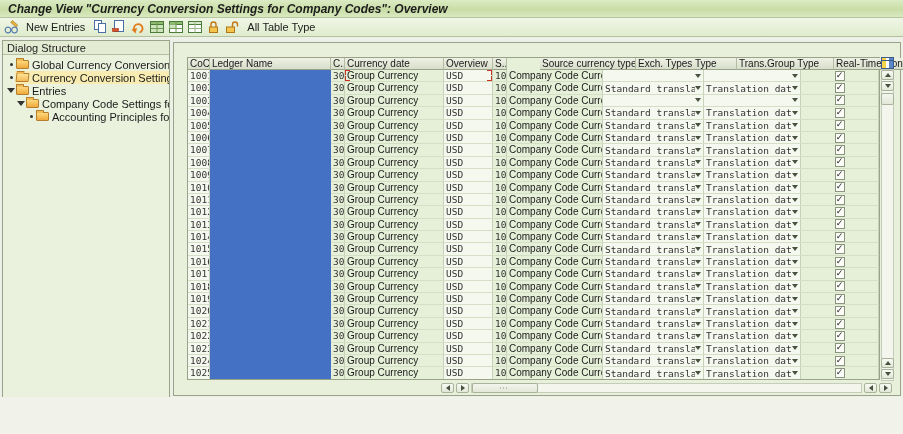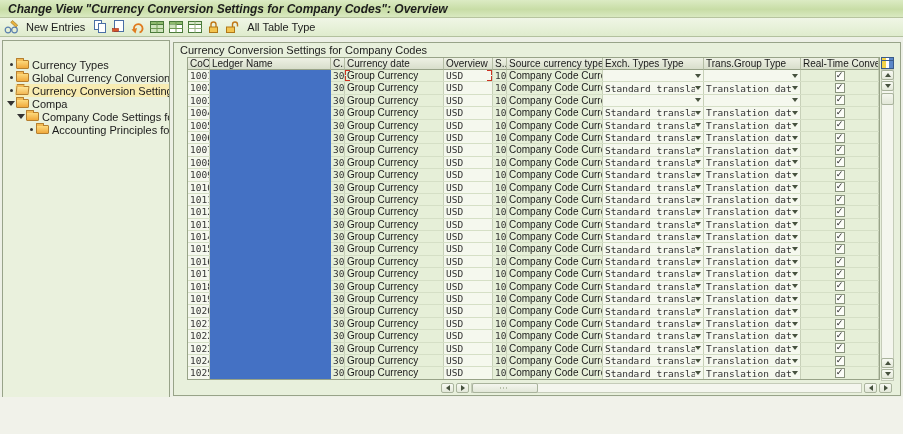--- a/index.html
+++ b/index.html
@@ -170,55 +170,47 @@
     <span class="tb-icon">
       <svg width="15" height="14" viewBox="0 0 15 14">
           <path d="M7.5 7 V4.5 a2.5 2.5 0 0 1 5 0 V6.5" fill="none" stroke="#c07818" stroke-width="1.4"></path>
           <rect x="1.5" y="7" width="8" height="5.5" fill="#f4c44e" stroke="#b07818"></rect>
         </svg>
     </span>
     <span class="tb-label">All Table Type</span>
   </div>
 
   <div class="leftpanel">
+    <div class="lp-header">Dialog Structure</div>
     <div class="tree" id="tree">
         <div class="tree-item" style="padding-left: 4px;">
           <span class="marker">
             <span class="bullet-dot"></span>
           </span>
           <span class="hl">
             <span class="folder"></span>
-            <span class="t-label">Currency Types</span>
-          </span>
-        </div>
-        <div class="tree-item" style="padding-left: 4px;">
-          <span class="marker">
-            <span class="bullet-dot"></span>
-          </span>
-          <span class="hl">
-            <span class="folder"></span>
             <span class="t-label">Global Currency Conversion Settings</span>
           </span>
         </div>
         <div class="tree-item sel" style="padding-left: 4px;">
           <span class="marker">
             <span class="bullet-dot"></span>
           </span>
           <span class="hl">
             <span class="folder open"></span>
             <span class="t-label">Currency Conversion Settings for Company Co</span>
           </span>
         </div>
         <div class="tree-item" style="padding-left: 4px;">
           <span class="marker">
             <span class="exp-tri"></span>
           </span>
           <span class="hl">
             <span class="folder"></span>
-            <span class="t-label">Compa</span>
+            <span class="t-label">Entries</span>
           </span>
         </div>
         <div class="tree-item" style="padding-left: 14px;">
           <span class="marker">
             <span class="exp-tri"></span>
           </span>
           <span class="hl">
             <span class="folder"></span>
             <span class="t-label">Company Code Settings for the Ledger</span>
           </span>
@@ -246,31 +238,30 @@
       <span class="sbtn">
           <span class="arr al"></span>
         </span>
       <span class="sbtn">
           <span class="arr ar"></span>
         </span>
     </div>
   </div>
 
   <div class="tablepanel">
-    <div class="group-title">Currency Conversion Settings for Company Codes</div>
 
     <div class="grid">
       <div class="ghdr" id="grid-header">
           <div class="hcell" style="width: 22px;">CoCd</div>
           <div class="hcell" style="width: 121px;">Ledger Name</div>
           <div class="hcell" style="width: 14px;">C..</div>
           <div class="hcell" style="width: 99px;">Currency date</div>
           <div class="hcell" style="width: 49px;">Overview</div>
           <div class="hcell" style="width: 14px;">S..</div>
-          <div class="hcell" style="width: 96px;">Source currency type</div>
+          <div class="hcell" style="width: 96px; margin-left: 33px;">Source currency type</div>
           <div class="hcell" style="width: 101px;">Exch. Types Type</div>
           <div class="hcell" style="width: 97px;">Trans.Group Type</div>
           <div class="hcell" style="width: 78px;">Real-Time Conversion</div>
         </div>
       <div class="gbody" id="grid-body">
         <div class="redaction"></div>
       <div class="grow">
             <div class="cell mono input" style="width: 22px;">1001</div>
             <div class="cell" style="width: 121px;"></div>
             <div class="cell mono" style="width: 14px;">30</div>

